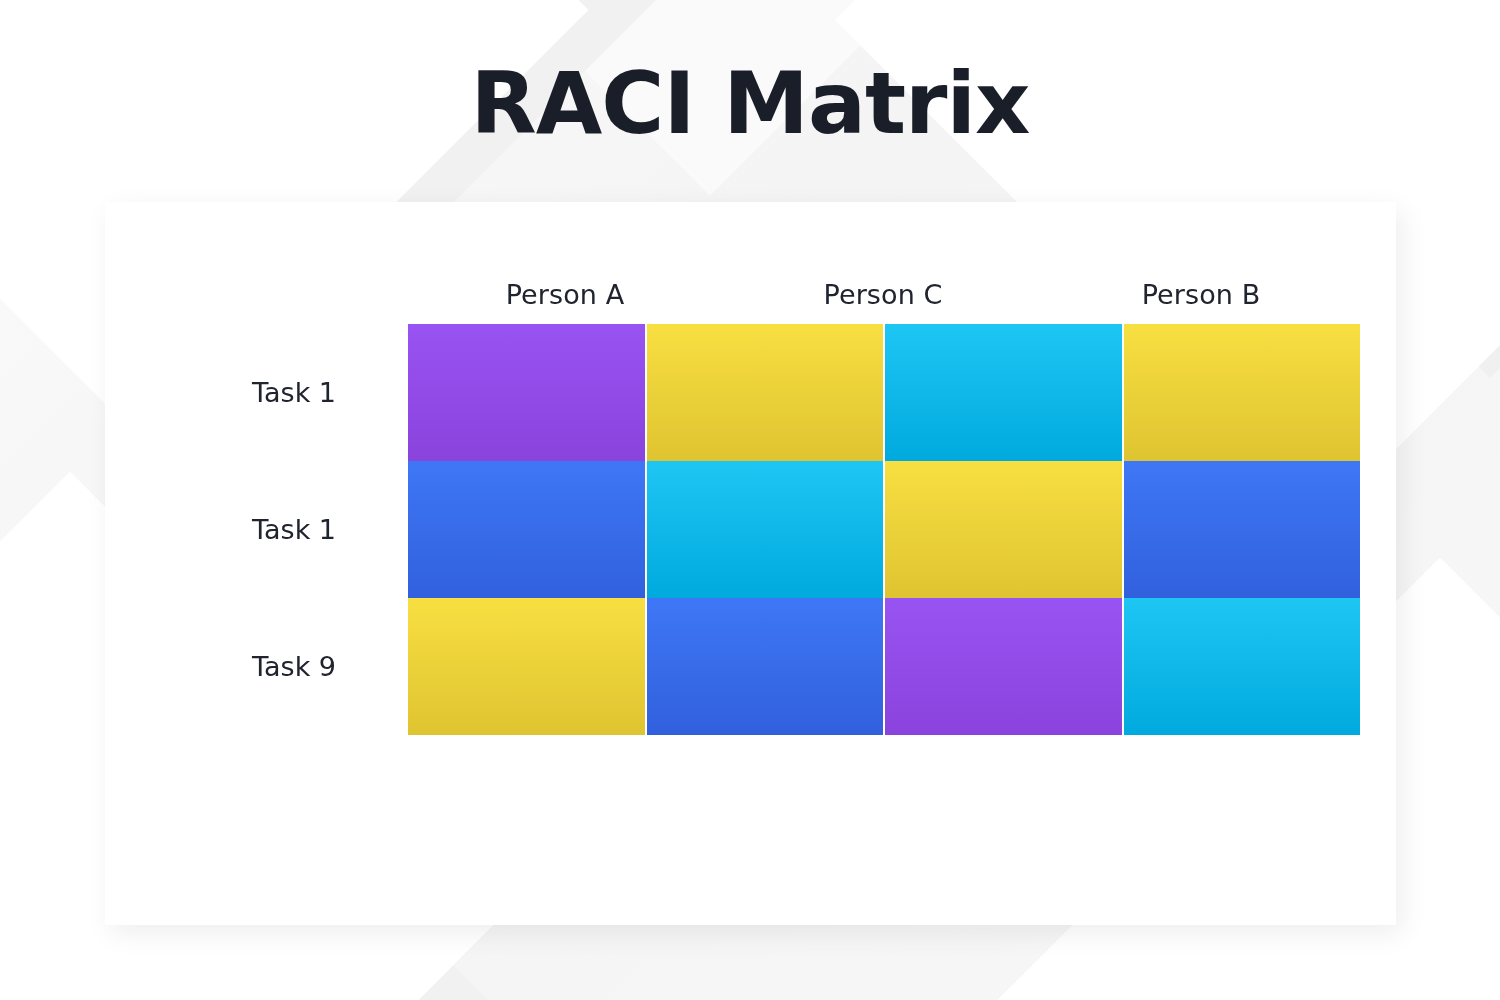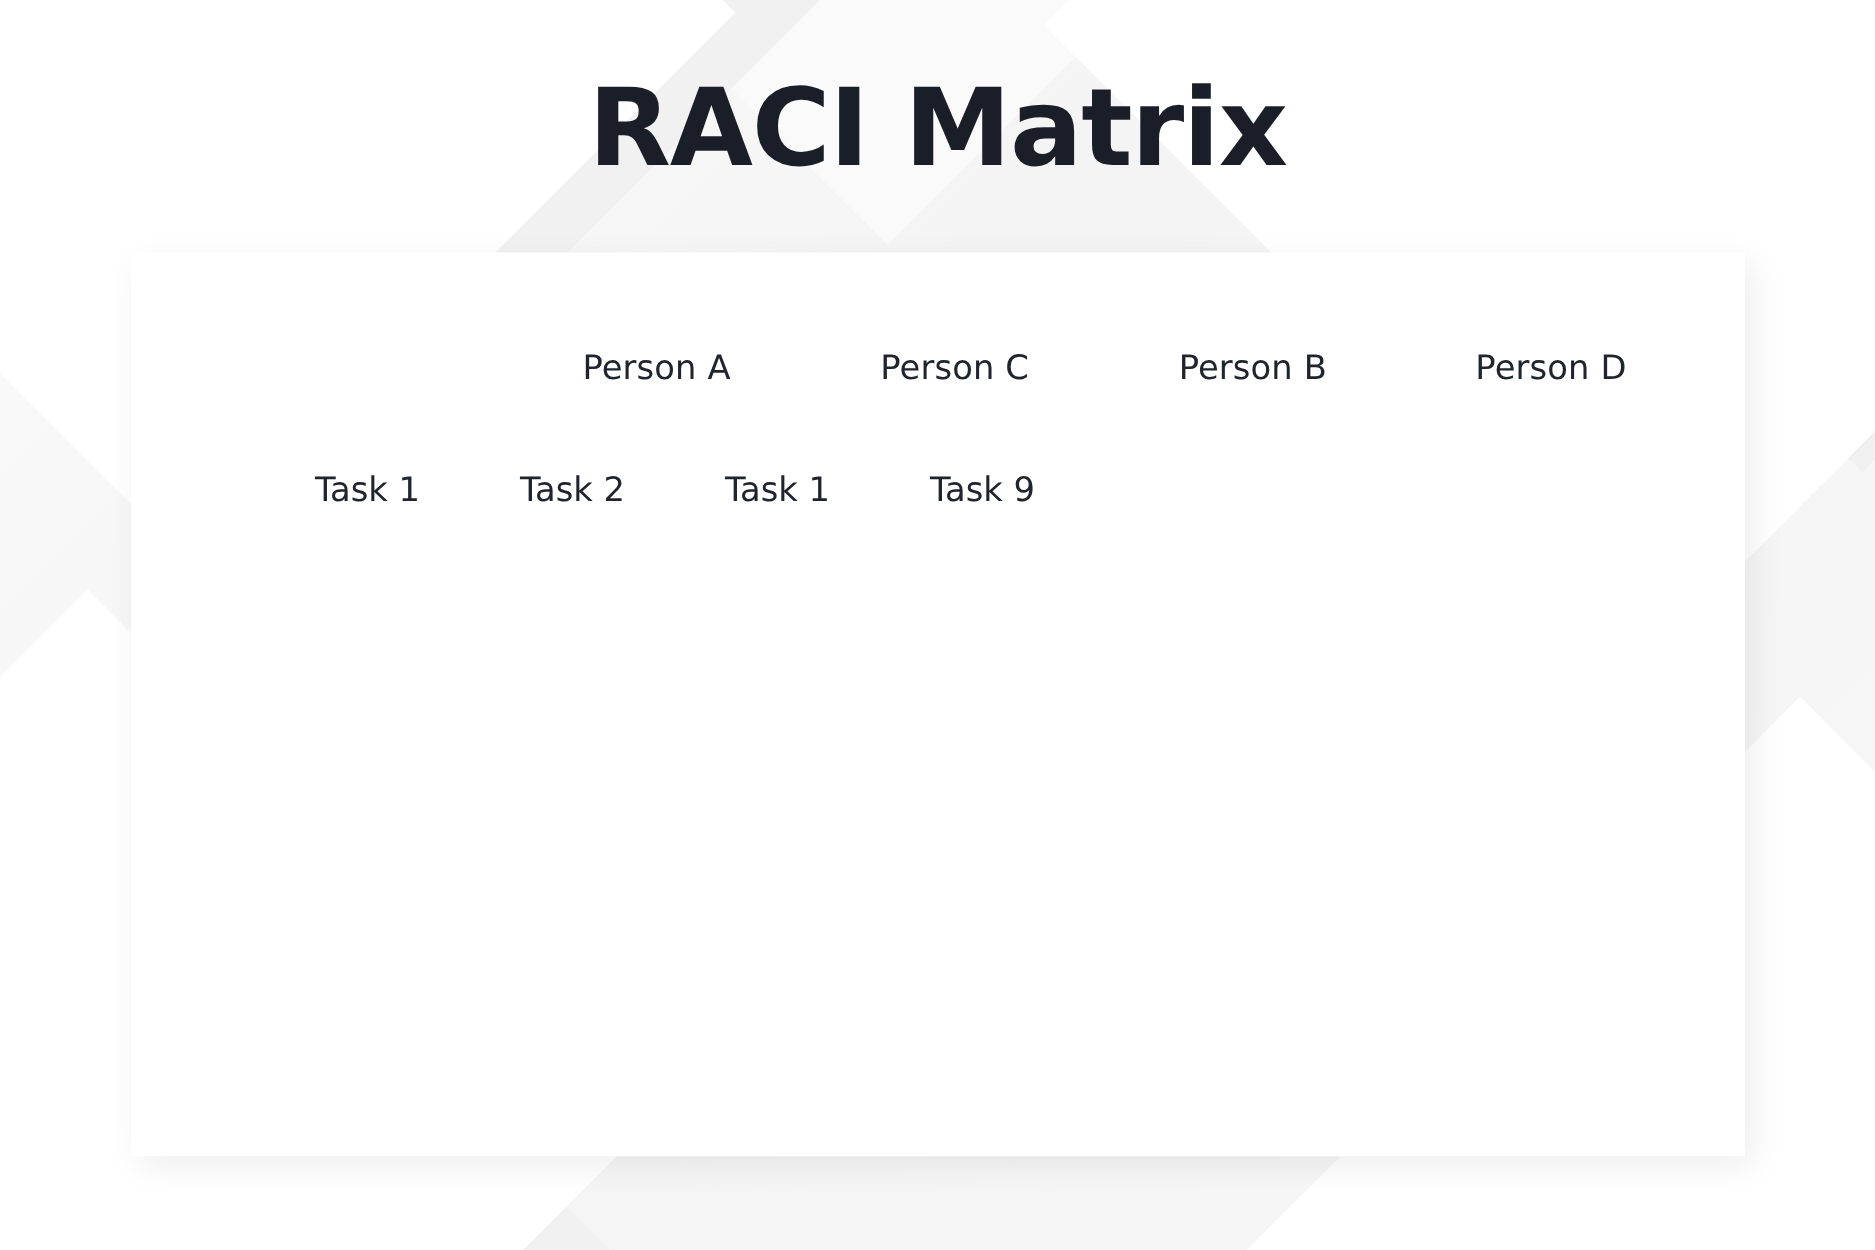--- a/index.html
+++ b/index.html
@@ -140,21 +140,21 @@
     flex: 1 1 0;
     text-align: center;
     font-size: 27px;
     color: #20242e;
     font-weight: 400;
     letter-spacing: 0.1px;
     white-space: nowrap;
   }
   .matrix-body {
     display: flex;
-    flex-direction: row;
+    flex-direction: column;
   }
   .matrix-row {
     display: flex;
     height: 137px;
     align-items: stretch;
   }
   .row-head {
     width: 156px;
     flex: 0 0 156px;
     display: flex;
@@ -198,40 +198,32 @@
 
   <div class="card">
 
     <div class="matrix">
 
       <div class="matrix-header">
         <div class="corner-cell"></div>
         <div class="col-head">Person A</div>
         <div class="col-head">Person C</div>
         <div class="col-head">Person B</div>
-        <div class="col-head">Person D</div>
       </div>
 
       <div class="matrix-body">
 
         <div class="matrix-row">
           <div class="row-head">Task 1</div>
           <div class="cell c-purple"></div>
           <div class="cell c-yellow"></div>
           <div class="cell c-cyan"></div>
           <div class="cell c-yellow"></div>
         </div>
 
-        <div class="matrix-row">
-          <div class="row-head">Task 2</div>
-          <div class="cell c-cyan"></div>
-          <div class="cell c-purple"></div>
-          <div class="cell c-blue"></div>
-          <div class="cell c-purple"></div>
-        </div>
 
         <div class="matrix-row">
           <div class="row-head">Task 1</div>
           <div class="cell c-blue"></div>
           <div class="cell c-cyan"></div>
           <div class="cell c-yellow"></div>
           <div class="cell c-blue"></div>
         </div>
 
         <div class="matrix-row">

